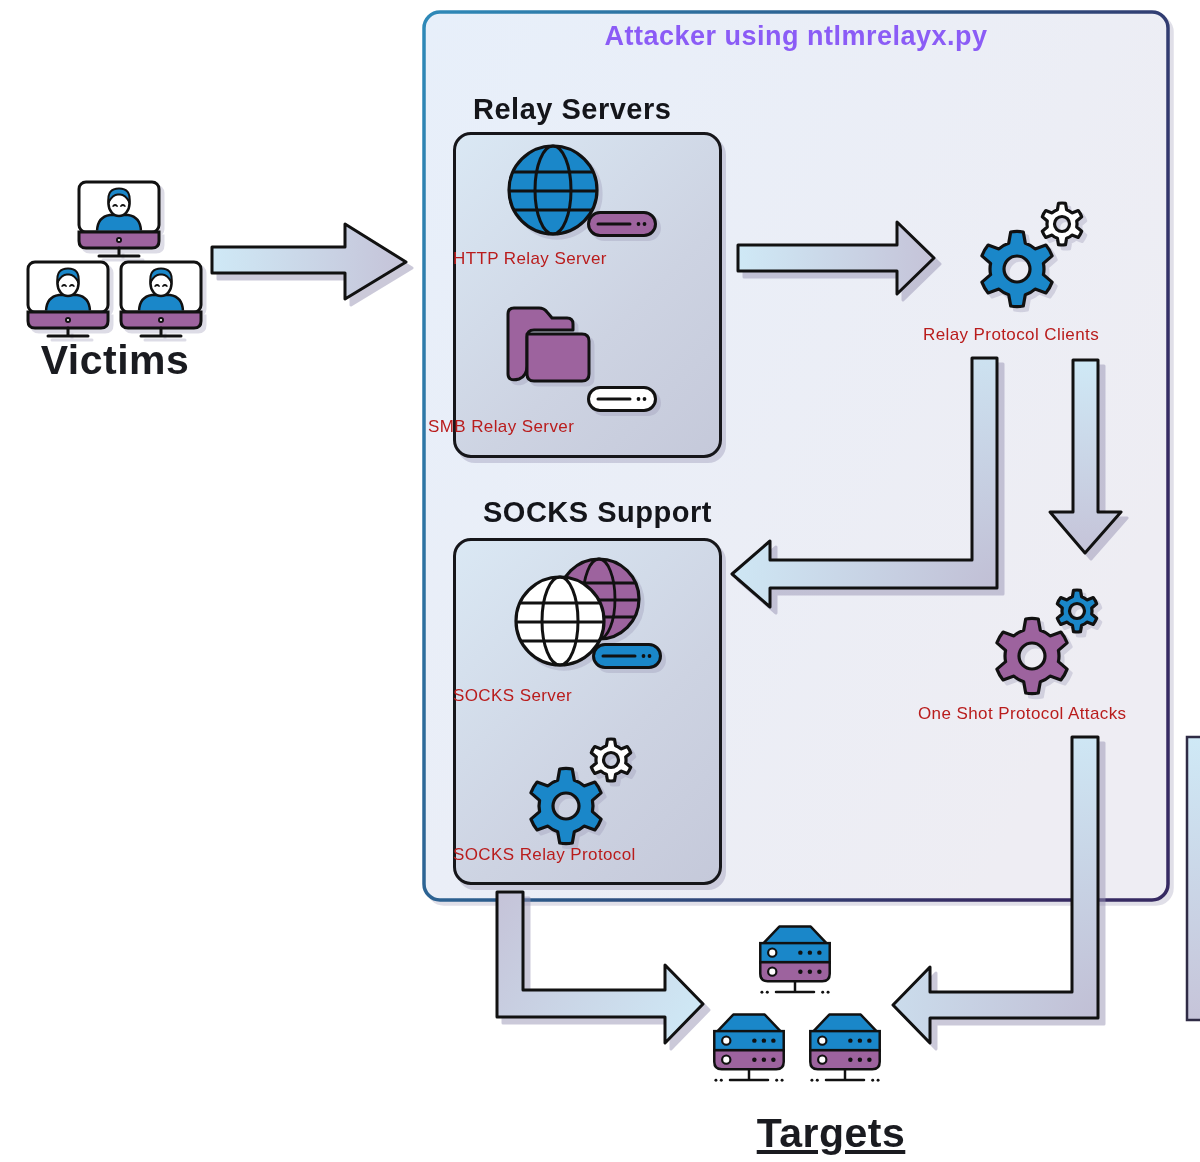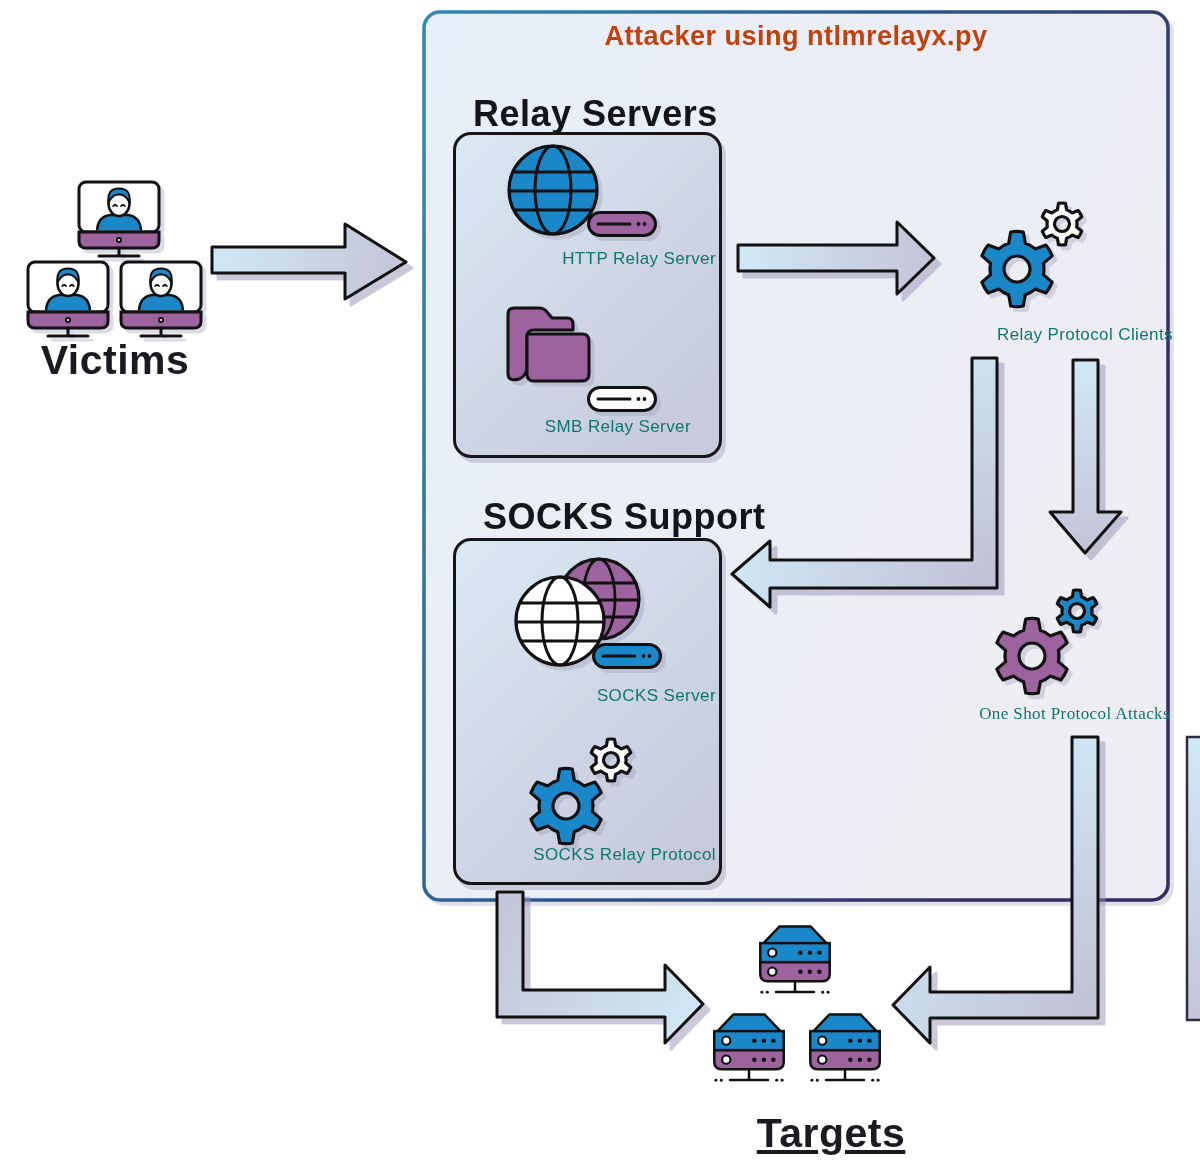--- a/index.html
+++ b/index.html
@@ -13,31 +13,31 @@
   .shadowed{filter:drop-shadow(6px 6px 0 rgba(151,148,179,0.5));}
   .boxshadow{filter:drop-shadow(4px 4px 0 rgba(151,148,179,0.30));}
   .icon{filter:drop-shadow(4px 4px 0 rgba(151,148,179,0.33));}
   .inner-box{
     position:absolute;border:3px solid #16161a;border-radius:18px;
     background:linear-gradient(135deg,#dae8f4 0%,#cdd3e2 60%,#c5c9da 100%);
     box-shadow:4px 5px 0 rgba(151,148,179,0.38);
   }
   .title{
     position:absolute;text-align:center;font-weight:bold;font-size:27px;
-    color:#c2410c;letter-spacing:.5px;
+    color:#8b5cf6;letter-spacing:.5px;
   }
   .heading{
-    position:absolute;font-weight:bold;font-size:36px;color:#14151a;letter-spacing:.5px;
+    position:absolute;font-weight:bold;font-size:29px;color:#14151a;letter-spacing:.5px;
   }
   .big-label{
     position:absolute;text-align:center;font-weight:bold;font-size:41px;
     color:#1a1b20;letter-spacing:.5px;
   }
   .label{
-    position:absolute;text-align:right;font-size:17px;color:#0f766e;letter-spacing:.4px;
+    position:absolute;text-align:left;font-size:17px;color:#b91c1c;letter-spacing:.4px;
   }
 </style>
 </head>
 <body>
 
 <svg width="0" height="0" style="position:absolute" aria-hidden="true">
   <defs>
     <clipPath id="mclip">
         <rect x="3.5" y="3.5" width="77" height="47" rx="6"></rect>
       </clipPath>
@@ -191,21 +191,21 @@
 <svg class="abs icon" style="left:975px;top:197px;" width="115" height="112">
   <path id="g-clients-small" fill-rule="evenodd" stroke="#111" stroke-width="3.2" stroke-linejoin="round" d="M82.4,12.7L83.5,6.3A21,21 0 0 1 90.5,6.3L91.6,12.7A15,15 0 0 1 97.0,15.9L103.2,13.6A21,21 0 0 1 106.7,19.7L101.7,23.9A15,15 0 0 1 101.7,30.1L106.7,34.3A21,21 0 0 1 103.2,40.4L97.0,38.1A15,15 0 0 1 91.6,41.3L90.5,47.7A21,21 0 0 1 83.5,47.7L82.4,41.3A15,15 0 0 1 77.0,38.1L70.8,40.4A21,21 0 0 1 67.3,34.3L72.3,30.1A15,15 0 0 1 72.3,23.9L67.3,19.7A21,21 0 0 1 70.8,13.6L77.0,15.9A15,15 0 0 1 82.4,12.7ZM94.5,27 a7.5,7.5 0 1 0 -15,0 a7.5,7.5 0 1 0 15,0 Z" fill="#ffffff"></path>
   <path id="g-clients-big" fill-rule="evenodd" stroke="#111" stroke-width="3.2" stroke-linejoin="round" d="M33.7,46.3L35.7,35.0A37.5,37.5 0 0 1 48.3,35.0L50.3,46.3A27,27 0 0 1 60.1,51.9L70.9,48.1A37.5,37.5 0 0 1 77.1,58.9L68.4,66.4A27,27 0 0 1 68.4,77.6L77.1,85.1A37.5,37.5 0 0 1 70.9,95.9L60.1,92.1A27,27 0 0 1 50.3,97.7L48.3,109.0A37.5,37.5 0 0 1 35.7,109.0L33.7,97.7A27,27 0 0 1 23.9,92.1L13.1,95.9A37.5,37.5 0 0 1 6.9,85.1L15.6,77.6A27,27 0 0 1 15.6,66.4L6.9,58.9A37.5,37.5 0 0 1 13.1,48.1L23.9,51.9A27,27 0 0 1 33.7,46.3ZM55.0,72 a13,13 0 1 0 -26,0 a13,13 0 1 0 26,0 Z" fill="#1a87c9"></path>
 </svg>
 <div class="label" style="left:923px;top:325px;width:250px;">Relay Protocol Clients</div>
 
 <svg class="abs icon" style="left:990px;top:584px;" width="115" height="112">
   <path id="g-oneshot-small" fill-rule="evenodd" stroke="#111" stroke-width="3.2" stroke-linejoin="round" d="M82.4,12.7L83.5,6.3A21,21 0 0 1 90.5,6.3L91.6,12.7A15,15 0 0 1 97.0,15.9L103.2,13.6A21,21 0 0 1 106.7,19.7L101.7,23.9A15,15 0 0 1 101.7,30.1L106.7,34.3A21,21 0 0 1 103.2,40.4L97.0,38.1A15,15 0 0 1 91.6,41.3L90.5,47.7A21,21 0 0 1 83.5,47.7L82.4,41.3A15,15 0 0 1 77.0,38.1L70.8,40.4A21,21 0 0 1 67.3,34.3L72.3,30.1A15,15 0 0 1 72.3,23.9L67.3,19.7A21,21 0 0 1 70.8,13.6L77.0,15.9A15,15 0 0 1 82.4,12.7ZM94.5,27 a7.5,7.5 0 1 0 -15,0 a7.5,7.5 0 1 0 15,0 Z" fill="#1a87c9"></path>
   <path id="g-oneshot-big" fill-rule="evenodd" stroke="#111" stroke-width="3.2" stroke-linejoin="round" d="M33.7,46.3L35.7,35.0A37.5,37.5 0 0 1 48.3,35.0L50.3,46.3A27,27 0 0 1 60.1,51.9L70.9,48.1A37.5,37.5 0 0 1 77.1,58.9L68.4,66.4A27,27 0 0 1 68.4,77.6L77.1,85.1A37.5,37.5 0 0 1 70.9,95.9L60.1,92.1A27,27 0 0 1 50.3,97.7L48.3,109.0A37.5,37.5 0 0 1 35.7,109.0L33.7,97.7A27,27 0 0 1 23.9,92.1L13.1,95.9A37.5,37.5 0 0 1 6.9,85.1L15.6,77.6A27,27 0 0 1 15.6,66.4L6.9,58.9A37.5,37.5 0 0 1 13.1,48.1L23.9,51.9A27,27 0 0 1 33.7,46.3ZM55.0,72 a13,13 0 1 0 -26,0 a13,13 0 1 0 26,0 Z" fill="#9d639e"></path>
 </svg>
-<div class="label" style="left:918px;top:704px;width:252px;font-family:Liberation Serif, serif;">One Shot Protocol Attacks</div>
+<div class="label" style="left:918px;top:704px;width:252px;">One Shot Protocol Attacks</div>
 
 <div class="abs" style="left:0;top:0;">
   <svg class="abs" style="left:752px;top:918px;" width="86" height="80">
       <use href="#sym-server"></use>
     </svg>
   <svg class="abs" style="left:706px;top:1006px;" width="86" height="80">
       <use href="#sym-server"></use>
     </svg>
   <svg class="abs" style="left:802px;top:1006px;" width="86" height="80">
       <use href="#sym-server"></use>

